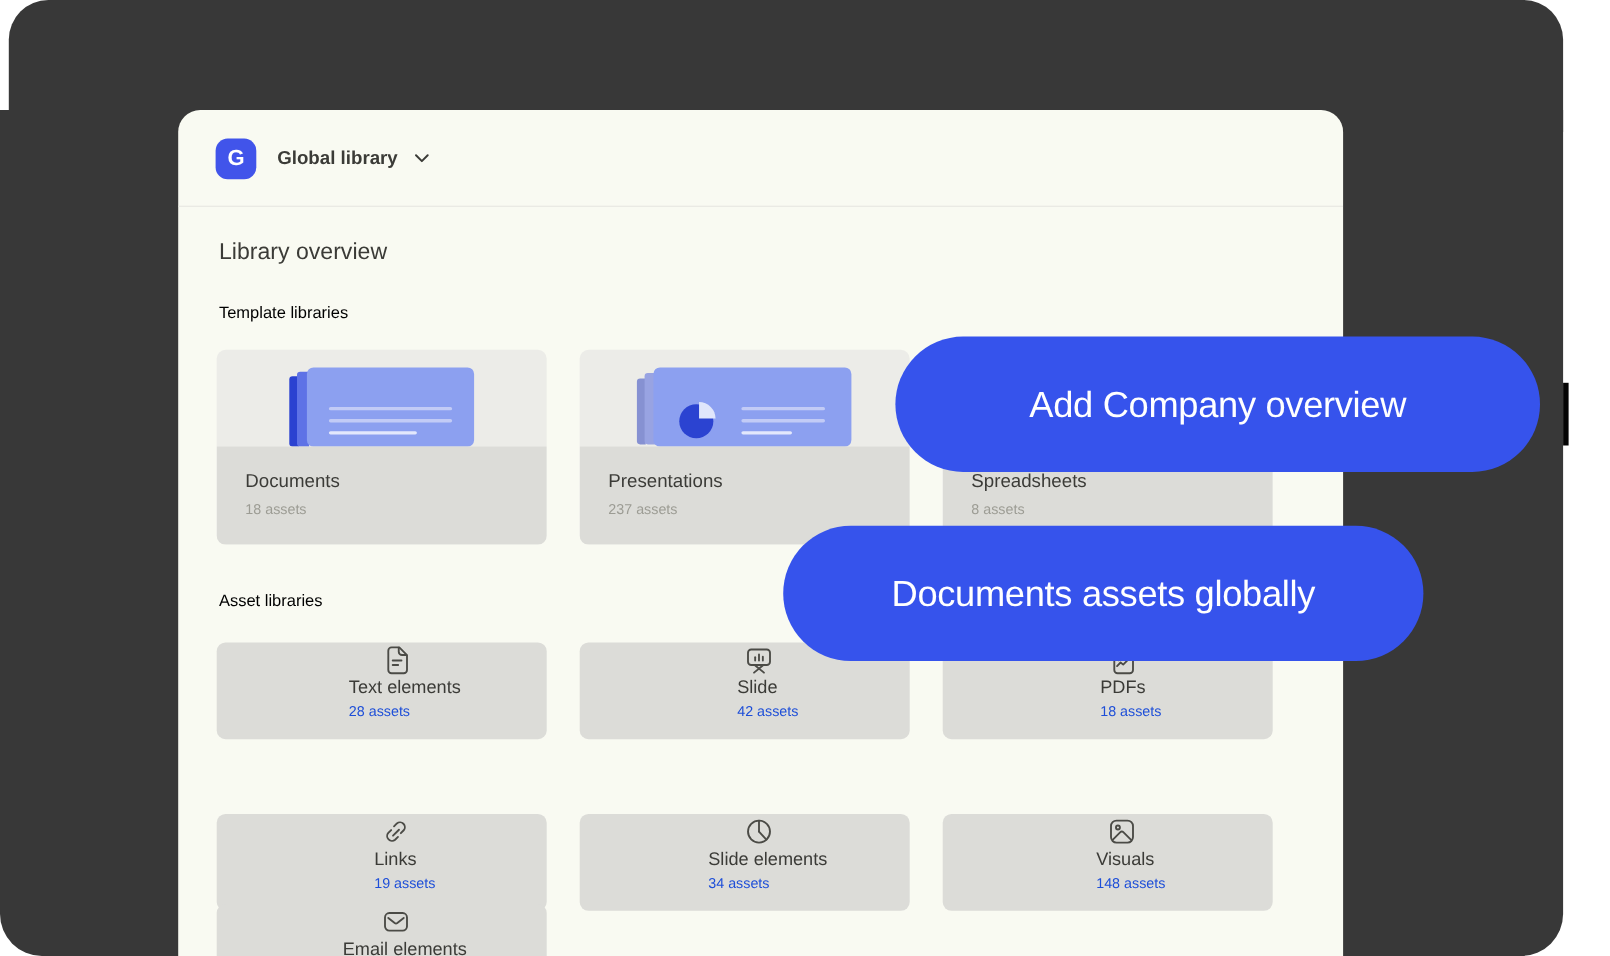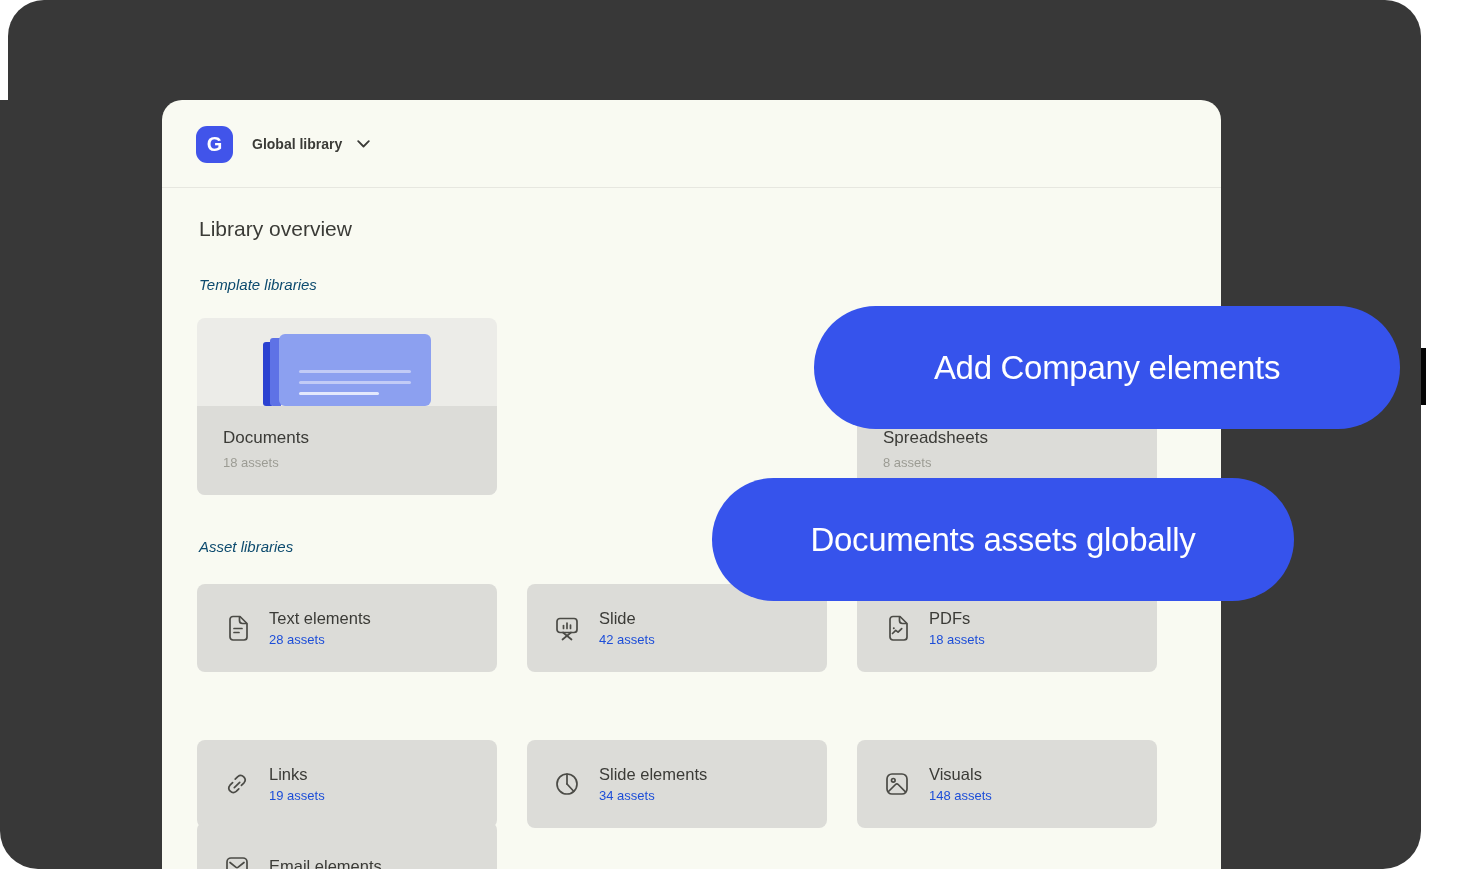--- a/index.html
+++ b/index.html
@@ -9,25 +9,25 @@
   
   .dark-top  { position:absolute; left:8px; top:0; width:1413px; height:120px; background:#383838; border-radius:36px 36px 0 0; }
   .dark-main { position:absolute; left:0; top:100px; width:1421px; height:769px; background:#383838; border-radius:0 0 38px 38px; }
   .black-tick{ position:absolute; left:1421px; top:348px; width:5px; height:57px; background:#050505; }
 
   
   .panel { position:absolute; left:162px; top:100px; width:1059px; height:769px; background:#F9FAF2; border-radius:20px 20px 0 0; overflow:hidden; }
   .panel-header { position:absolute; left:0; top:0; width:100%; height:88px; border-bottom:1px solid #E7E7E0; display:flex; align-items:center; }
   .brand-badge { position:absolute; left:34px; top:26px; width:37px; height:37px; background:#4154EA; border-radius:11px; display:flex; align-items:center; justify-content:center; color:#ffffff; font-size:20px; font-weight:700; }
   .workspace { position:absolute; left:90px; top:0; height:88px; display:flex; align-items:center; gap:15px; cursor:pointer; }
-  .workspace-name { font-size:14px; font-weight:600; color:#3B3B37; }
+  .workspace-name { font-size:17px; font-weight:600; color:#3B3B37; }
   .chev { width:13px; height:8px; }
 
   .page-title { position:absolute; left:37px; top:117px; font-size:21px; color:#3B3B37; }
-  .section-label { position:absolute; left:37px; font-size:15px; color:#0c4a6e;font-style:italic; }
+  .section-label { position:absolute; left:37px; font-size:15px; color:#000000; }
   .lbl-templates { top:176px; }
   .lbl-assets { top:438px; }
 
   
   .tcard { position:absolute; width:300px; height:177px; border-radius:8px; overflow:hidden; background:#ECECE8; cursor:pointer; }
   .trow { top:218px; }
   .tcard .tbody { position:absolute; left:0; top:88px; width:100%; height:89px; background:#DCDCD8; }
   .tcard .ttitle { position:absolute; left:26px; top:110px; font-size:17px; color:#3B3B37; }
   .tcard .tcount { position:absolute; left:26px; top:137px; font-size:13px; color:#9C9C94; }
 
@@ -35,21 +35,21 @@
   .illus { position:absolute; left:0; top:0; width:100%; height:88px; }
   .slide-main { position:absolute; background:#8CA0F0; border-radius:6px; }
   .edge-a { position:absolute; background:#2B42D1; border-radius:3px 0 0 3px; }
   .edge-b { position:absolute; background:#5E72E6; border-radius:3px 0 0 3px; }
   .edge-c { position:absolute; background:#8691D2; border-radius:3px 0 0 3px; }
   .edge-d { position:absolute; background:#98A3E2; border-radius:3px 0 0 3px; }
   .sline { position:absolute; height:3px; border-radius:2px; background:#C2CBF6; }
   .sline.lite { background:#E3E8FC; }
 
   
-  .acard { position:absolute; width:300px; height:88px; border-radius:8px; background:#DCDCD8; display:flex; align-items:center; padding-left:25px; cursor:pointer; }
+  .acard { position:absolute; width:300px; height:88px; border-radius:8px; background:#DCDCD8; display:flex; align-items:center; padding-left:25px; cursor:pointer;flex-direction:column; }
   .acard .icon { width:30px; height:32px; flex:0 0 auto; }
   .acard .atext { margin-left:17px; }
   .acard .atitle { font-size:16.5px; color:#3B3B37; }
   .acard .acount { font-size:13px; color:#1d4ed8; margin-top:4px; }
   .arow1 { top:484px; } .arow2 { top:604px;margin-top:36px; } .arow3 { top:722px; }
   .col1 { left:35px; } .col2 { left:365px; } .col3 { left:695px; }
 
   svg.stroke-ic { fill:none; stroke:#4B4B46; stroke-width:1.7; stroke-linecap:round; stroke-linejoin:round; }
 
   
@@ -88,20 +88,37 @@
         <div class="slide-main" style="left:82px; top:16px; width:152px; height:72px;"></div>
         <div class="sline" style="left:102px; top:52px; width:112px;"></div>
         <div class="sline" style="left:102px; top:63px; width:112px;"></div>
         <div class="sline lite" style="left:102px; top:74px; width:80px;"></div>
       </div>
       <div class="tbody"></div>
       <div class="ttitle">Documents</div>
       <div class="tcount">18 assets</div>
     </div>
 
+    <div class="tcard trow col2">
+      <div class="illus">
+        <div class="edge-c" style="left:52px; top:26px; width:8px; height:60px;"></div>
+        <div class="edge-d" style="left:59px; top:21px; width:10px; height:65px;"></div>
+        <div class="slide-main" style="left:67px; top:16px; width:180px; height:72px;"></div>
+        <svg style="position:absolute; left:89px; top:45px;" width="38" height="38" viewBox="0 0 38 38">
+          <circle cx="17" cy="20" r="15.5" fill="#2B43D1"></circle>
+          <path d="M19.5 17.5 V2.5 A15 15 0 0 1 34.5 17.5 Z" fill="#E0E6FB"></path>
+        </svg>
+        <div class="sline" style="left:147px; top:52px; width:76px;"></div>
+        <div class="sline" style="left:147px; top:63px; width:76px;"></div>
+        <div class="sline lite" style="left:147px; top:74px; width:46px;"></div>
+      </div>
+      <div class="tbody"></div>
+      <div class="ttitle">Presentations</div>
+      <div class="tcount">237 assets</div>
+    </div>
 
     <div class="tcard trow col3">
       <div class="illus">
         <div class="edge-a" style="left:66px; top:24px; width:9px; height:64px;"></div>
         <div class="edge-b" style="left:73px; top:20px; width:11px; height:68px;"></div>
         <div class="slide-main" style="left:82px; top:16px; width:152px; height:72px;"></div>
         <div class="sline" style="left:102px; top:52px; width:112px;"></div>
         <div class="sline" style="left:102px; top:63px; width:112px;"></div>
         <div class="sline lite" style="left:102px; top:74px; width:80px;"></div>
       </div>
@@ -195,19 +212,19 @@
         <path d="M8 12.5 l5.8 4.6 a2 2 0 0 0 2.4 0 L22 12.5"></path>
       </svg>
       <div class="atext">
         <div class="atitle">Email elements</div>
       </div>
     </div>
 
   </div>
 
   <div class="pill pill-1">
-    <span>Add Company elements</span>
+    <span>Add Company overview</span>
   </div>
   <div class="pill pill-2">
     <span>Documents assets globally</span>
   </div>
 
 </div>
 
 </body></html>

